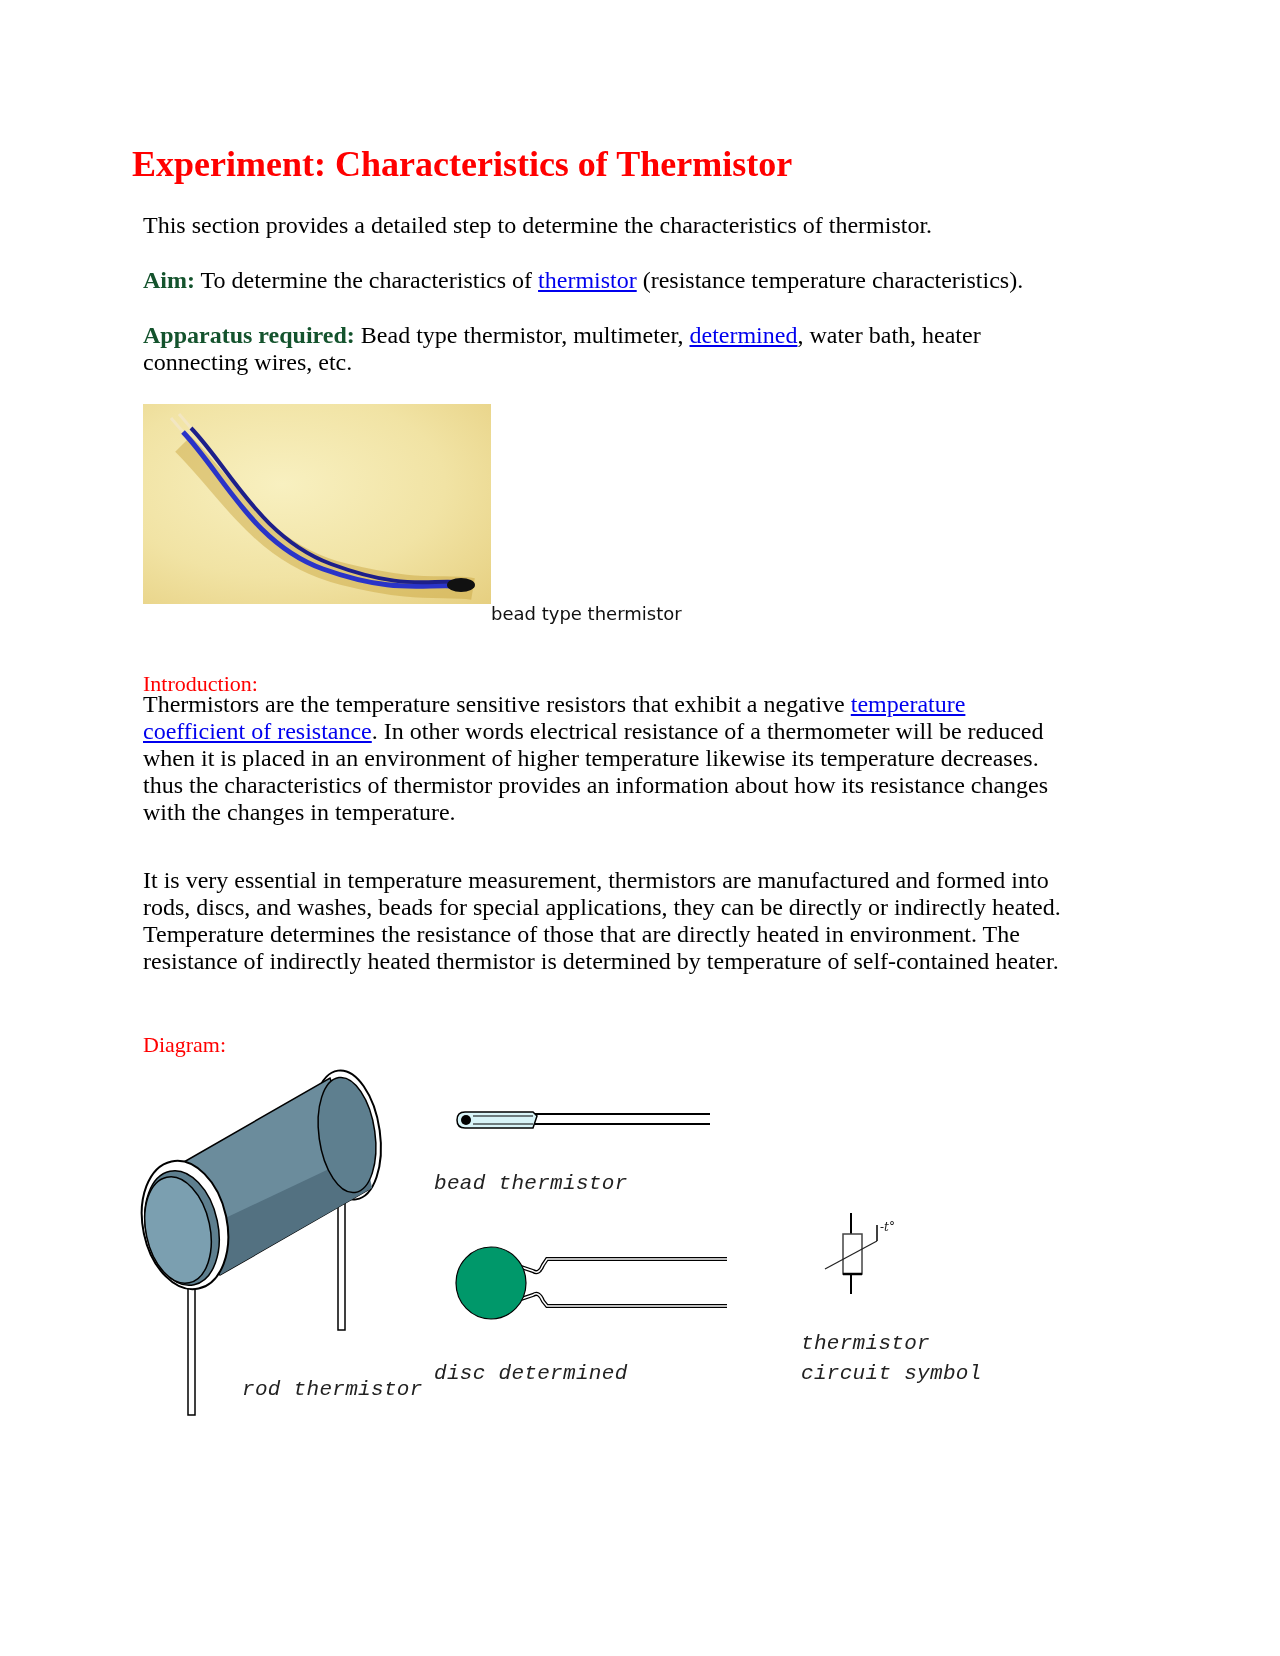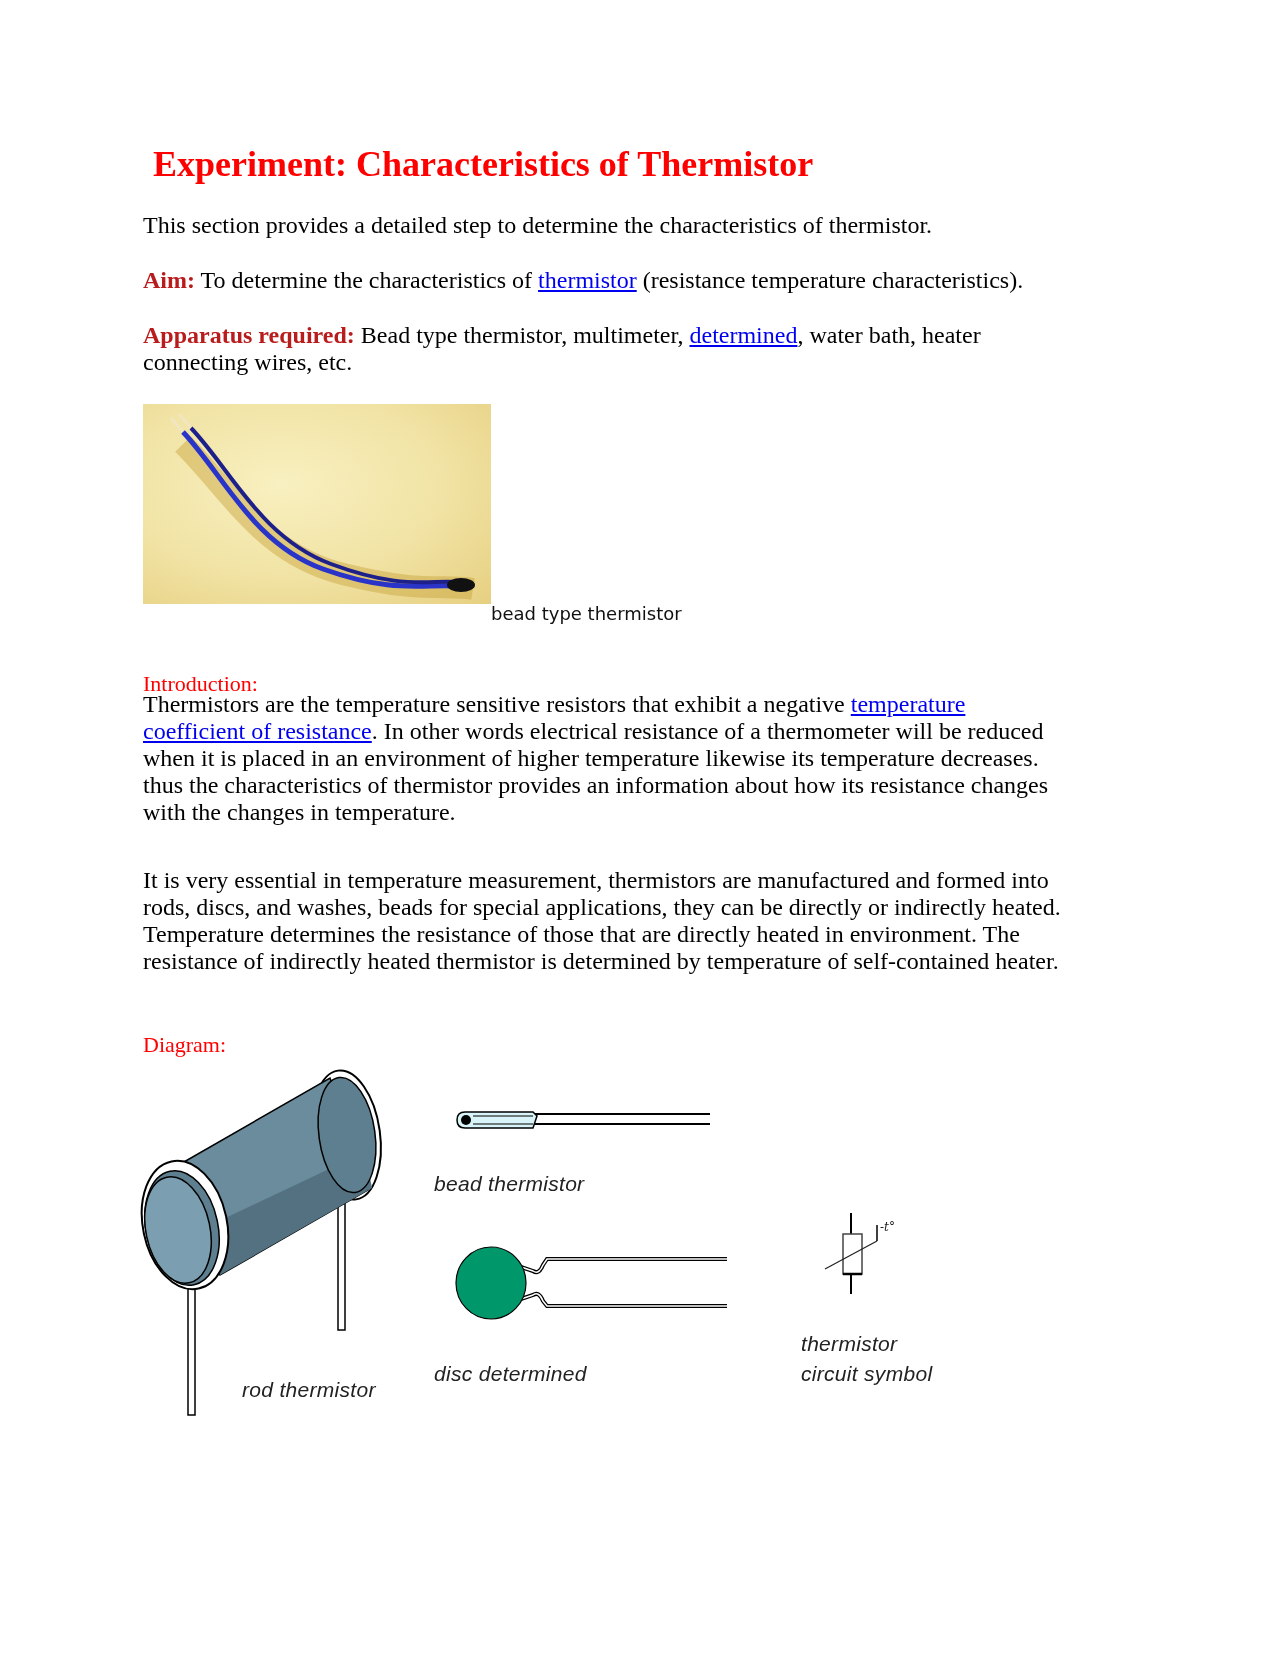--- a/index.html
+++ b/index.html
@@ -1,25 +1,25 @@
 <!DOCTYPE html>
 <html><head>
 <meta charset="utf-8">
 <style>
   html, body { margin: 0; padding: 0; background: #ffffff; }
   body { width: 1280px; height: 1656px; position: relative; overflow: hidden;
          font-family: "Liberation Serif", "DejaVu Serif", serif; color: #000; }
   .abs { position: absolute; }
-  .title { left: 153px; top: 142px; font-size: 36px; font-weight: bold; color: #ff0000; white-space: nowrap; line-height: 44px; text-align: right; }
+  .title { left: 132px; top: 142px; font-size: 36px; font-weight: bold; color: #ff0000; white-space: nowrap; line-height: 44px; text-align: right; }
   .para { font-size: 24px; line-height: 27px; }
-  .red-bold { color: #b91c1c; font-weight: bold; }
+  .red-bold { color: #14532d; font-weight: bold; }
   a.link { color: #0000ee; text-decoration: underline; }
   .h2 { font-size: 22px; font-weight: normal; color: #ff0000; line-height: 30px; white-space: nowrap; margin-top: 24px; }
   .caption-sans { font-family: "DejaVu Sans", "Liberation Sans", sans-serif; font-size: 18px; color: #111; white-space: nowrap; margin-top: 16px; }
-  .hand { font-family: Liberation Sans, sans-serif; font-size: 21px; color: #222; white-space: nowrap; font-style: italic; letter-spacing: 0.3px; }
+  .hand { font-family: Liberation Mono, monospace; font-size: 21px; color: #222; white-space: nowrap; font-style: italic; letter-spacing: 0.3px; }
   svg { position: absolute; overflow: visible; }
 </style>
 </head>
 <body>
 
 <div class="abs title">Experiment: Characteristics of Thermistor</div>
 
 <div class="abs para" style="left:143px; top:212px; width:940px;">This section provides a detailed step to determine the characteristics of thermistor.</div>
 
 <div class="abs para" style="left:143px; top:267px; width:940px; white-space:nowrap;">

